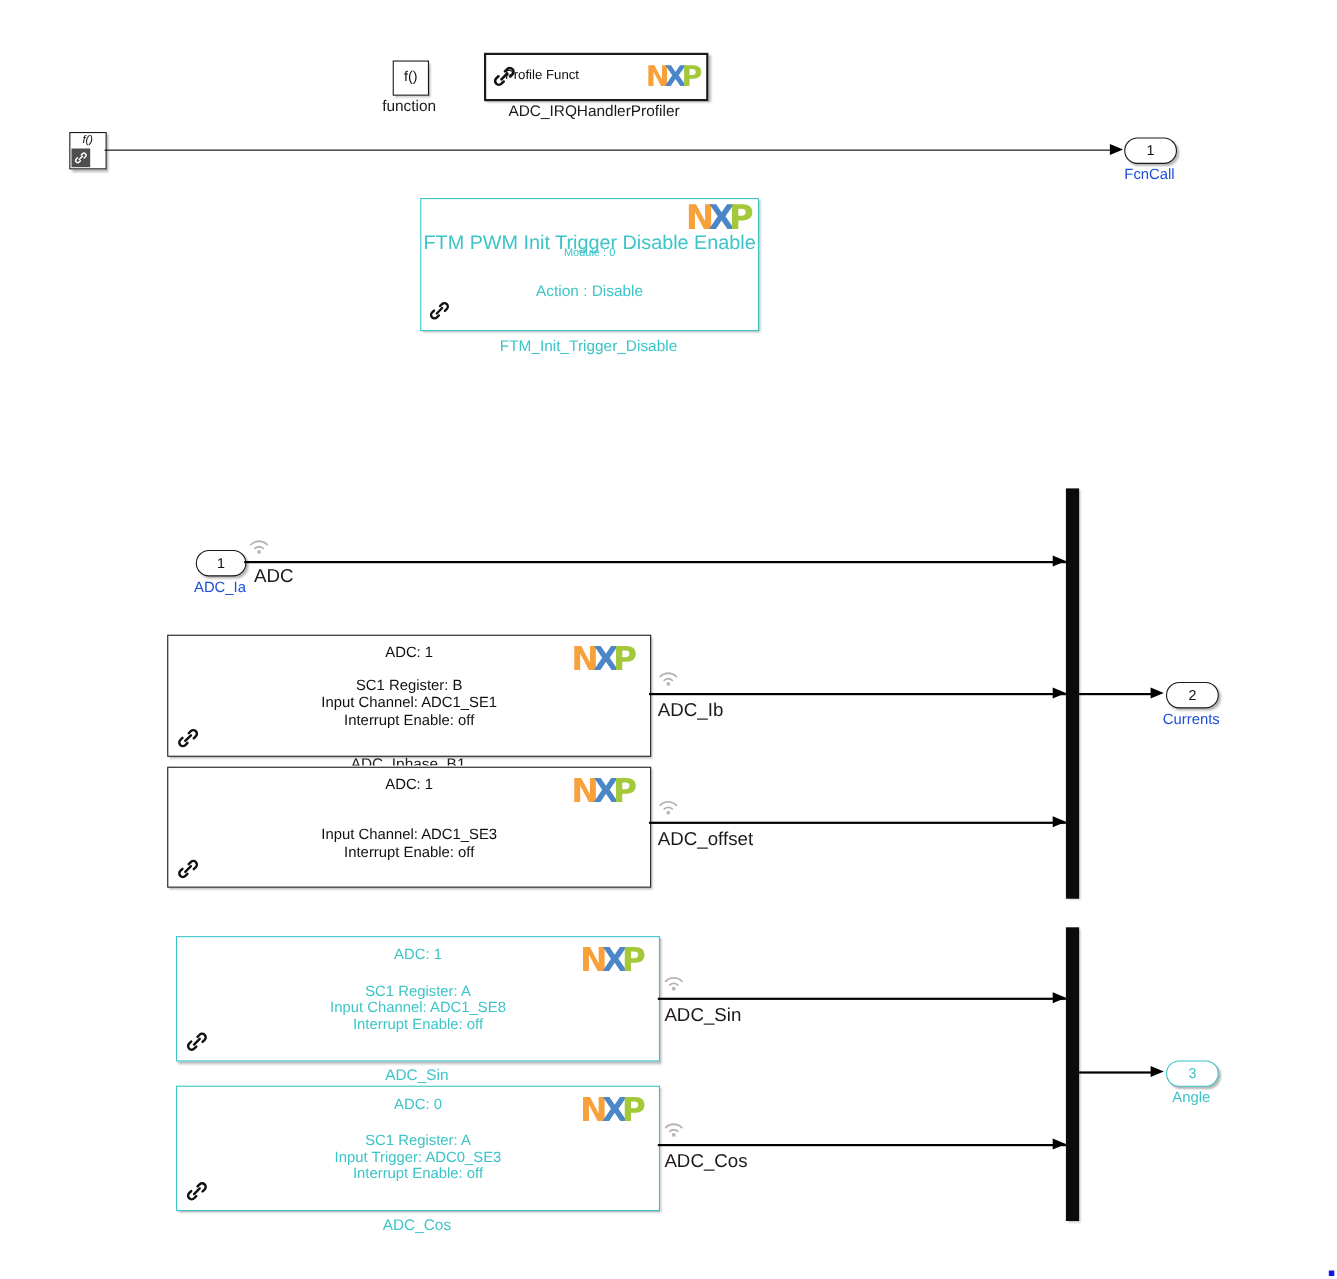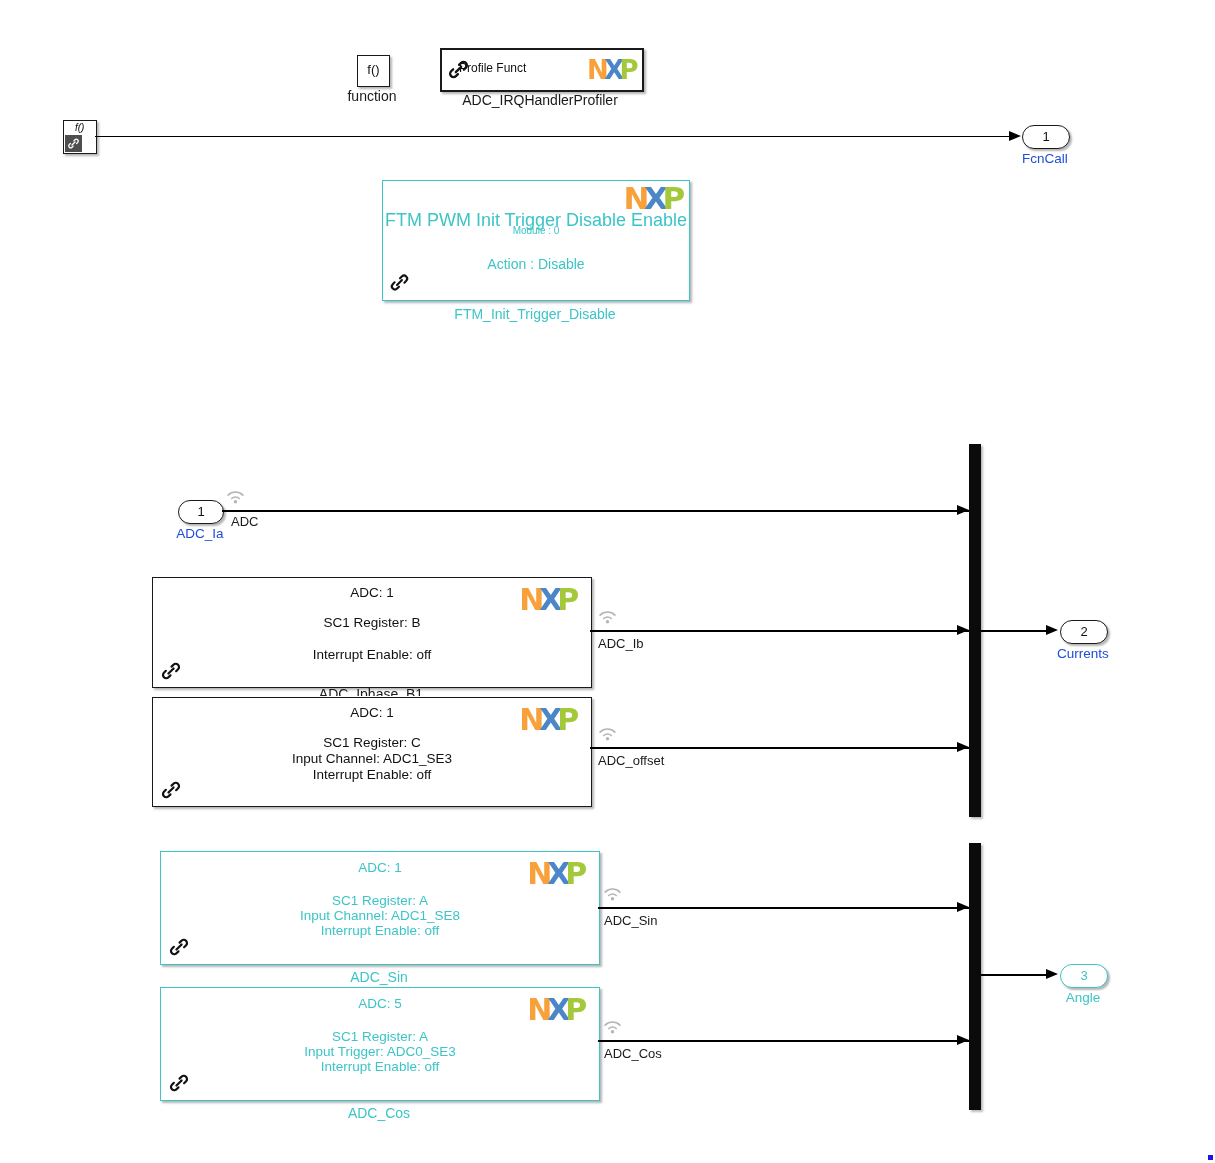--- a/index.html
+++ b/index.html
@@ -18,21 +18,21 @@
         text-align:center;line-height:22px;font-size:13px;}
   .port.cyan{border-color:#3cc4c7;color:#3cc4c7;}
   .portlabel{position:absolute;text-align:center;font-size:13.5px;color:#1d4ed8;white-space:nowrap;}
   .portlabel.cyan{color:#3cc4c7;}
   
   .wire{position:absolute;height:1.6px;background:#000;}
   .arr{position:absolute;width:0;height:0;border-top:5.5px solid transparent;
        border-bottom:5.5px solid transparent;border-left:12px solid #000;}
   .mux{position:absolute;width:12px;background:#0b0b0b;box-shadow:1.5px 1.5px 2px rgba(120,120,120,.5);}
   
-  .siglabel{position:absolute;font-size:13px;color:#1a1a1a;white-space:nowrap;}
+  .siglabel{position:absolute;font-size:17px;color:#1a1a1a;white-space:nowrap;}
   .wifi{position:absolute;color:#b5b5b5;}
   
   .nxp{position:absolute;font-family:"DejaVu Sans",sans-serif;font-weight:900;
        letter-spacing:-0.14em;line-height:1;user-select:none;}
   .nxp .n{color:#f8a13b;}
   .nxp .x{color:#4a86c8;margin:0 -1px;}
   .nxp .p{color:#a3c93a;}
   
   .chain{position:absolute;color:#111;}
   .chain.badge{background:#4e4e4e;color:#fff;display:flex;align-items:center;justify-content:center;}
@@ -116,20 +116,21 @@
   <span class="wifi" style="left:224px;top:486px;">
     <svg class="ic" width="23" height="19">
         <use href="#ic-wifi"></use>
       </svg>
   </span>
   <div class="siglabel" style="left:231px;top:514px;">ADC</div>
 
   <div class="blk" style="left:152px;top:577px;width:438px;height:109px;">
     <div class="tl" style="top:7px;">ADC: 1</div>
     <div class="tl" style="top:37px;">SC1 Register: B</div>
+    <div class="tl" style="top:53px;">Input Channel: ADC1_SE1</div>
     <div class="tl" style="top:69px;">Interrupt Enable: off</div>
     <span class="nxp" style="right:16px;top:7px;font-size:30px;"><span class="n">N</span><span class="x">X</span><span class="p">P</span></span>
     <span class="chain" style="left:7px;bottom:5px;">
       <svg class="ic" width="22" height="22">
           <use href="#ic-chain"></use>
         </svg>
     </span>
   </div>
   <div class="occluded" style="left:152px;top:686px;width:438px;height:10px;">ADC_Iphase_B1</div>
 
@@ -137,21 +138,20 @@
   <div class="arr" style="left:957px;top:625px;"></div>
   <span class="wifi" style="left:596px;top:606px;">
     <svg class="ic" width="23" height="19">
         <use href="#ic-wifi"></use>
       </svg>
   </span>
   <div class="siglabel" style="left:598px;top:636px;">ADC_Ib</div>
 
   <div class="blk" style="left:152px;top:697px;width:438px;height:108px;">
     <div class="tl" style="top:7px;">ADC: 1</div>
-    <div class="tl" style="top:37px;">SC1 Register: C</div>
     <div class="tl" style="top:53px;">Input Channel: ADC1_SE3</div>
     <div class="tl" style="top:69px;">Interrupt Enable: off</div>
     <span class="nxp" style="right:16px;top:7px;font-size:30px;"><span class="n">N</span><span class="x">X</span><span class="p">P</span></span>
     <span class="chain" style="left:7px;bottom:5px;">
       <svg class="ic" width="22" height="22">
           <use href="#ic-chain"></use>
         </svg>
     </span>
   </div>
 
@@ -189,21 +189,21 @@
   <div class="wire" style="left:598px;top:907px;width:371px;"></div>
   <div class="arr" style="left:957px;top:902px;"></div>
   <span class="wifi" style="left:601px;top:883px;">
     <svg class="ic" width="23" height="19">
         <use href="#ic-wifi"></use>
       </svg>
   </span>
   <div class="siglabel" style="left:604px;top:913px;">ADC_Sin</div>
 
   <div class="blk cyan" style="left:160px;top:987px;width:438px;height:112px;">
-    <div class="tl" style="top:8px;">ADC: 5</div>
+    <div class="tl" style="top:8px;">ADC: 0</div>
     <div class="tl" style="top:41px;">SC1 Register: A</div>
     <div class="tl" style="top:56px;">Input Trigger: ADC0_SE3</div>
     <div class="tl" style="top:71px;">Interrupt Enable: off</div>
     <span class="nxp" style="right:16px;top:7px;font-size:30px;"><span class="n">N</span><span class="x">X</span><span class="p">P</span></span>
     <span class="chain" style="left:7px;bottom:6px;color:#111;">
       <svg class="ic" width="22" height="22">
           <use href="#ic-chain"></use>
         </svg>
     </span>
   </div>

